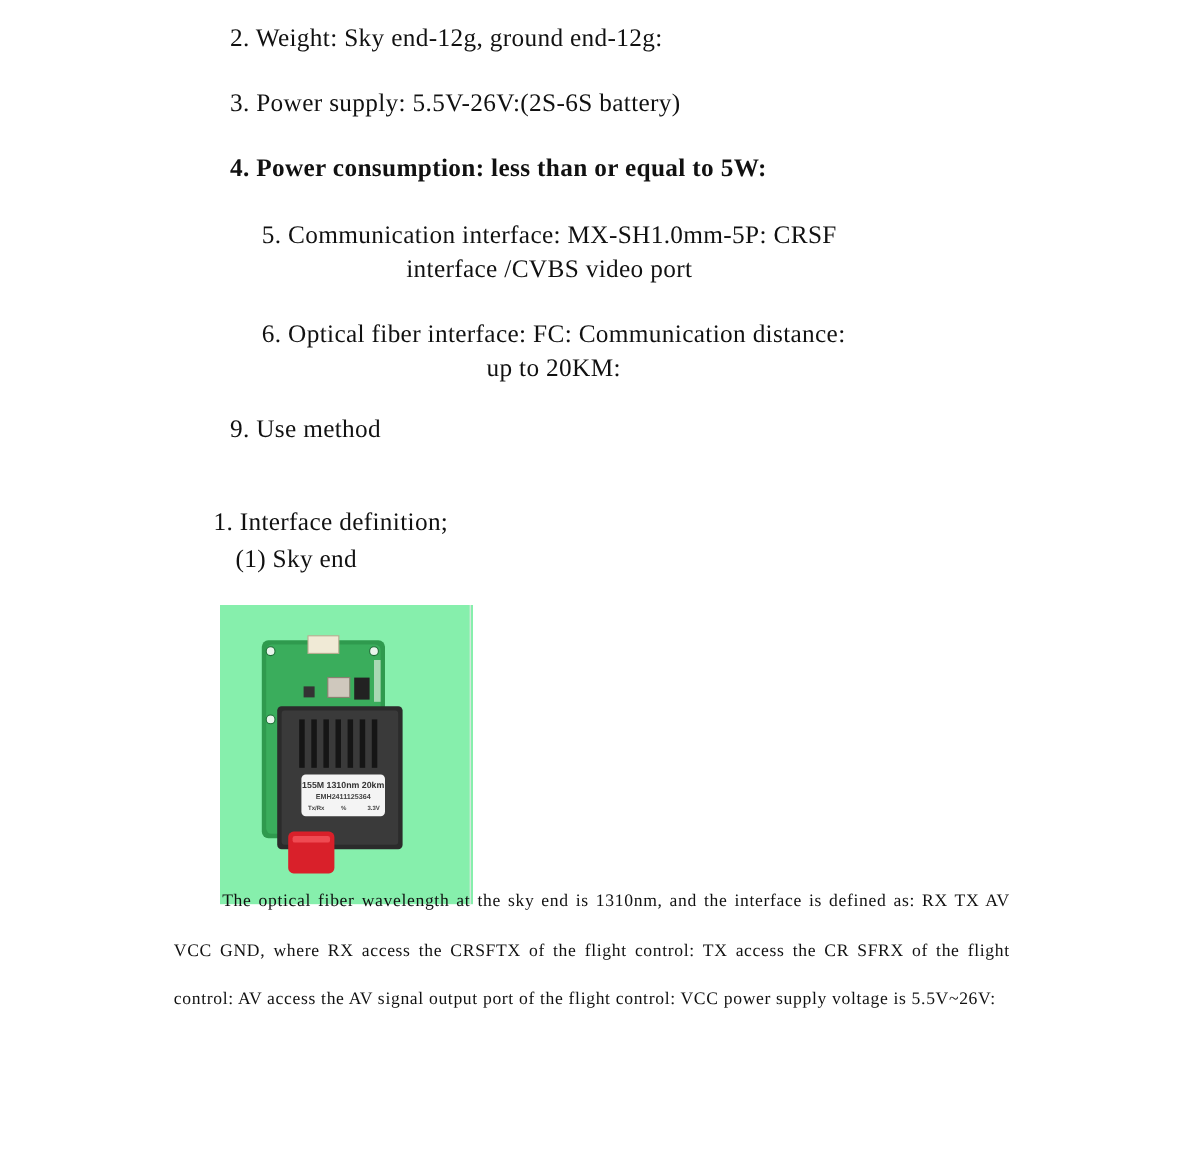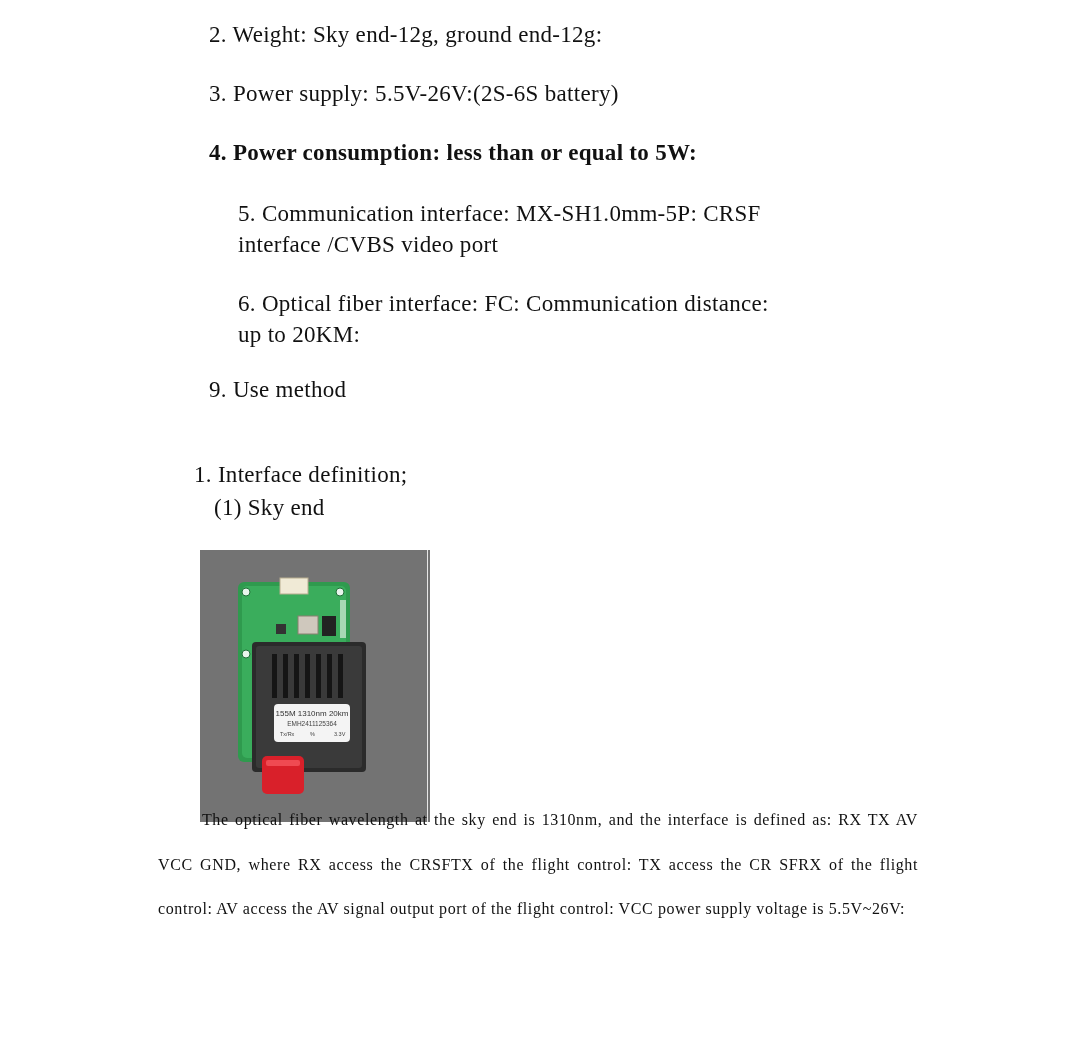--- a/index.html
+++ b/index.html
@@ -1,20 +1,20 @@
 <!DOCTYPE html>
 <html><head>
 <meta charset="utf-8">
 <style>
   html, body { margin:0; padding:0; background:#ffffff; }
   body { width:1072px; height:1057px; position:relative; overflow:hidden;
          font-family:"Liberation Serif","DejaVu Serif",serif; color:#111; }
-  .line { position:absolute; font-size:23px; white-space:nowrap; letter-spacing:0.3px; }
+  .line { position:absolute; font-size:23px; white-space:nowrap; letter-spacing:0.3px;text-align:center; }
   .line .wrap { display:block; line-height:31px;margin-left:29px; }
-  .photo { position:absolute; left:200px; top:550px; width:230px; height:272px; background:#737373; }
+  .photo { position:absolute; left:200px; top:550px; width:230px; height:272px; background:#86efac;font-weight:bold; }
   .photo .vline { position:absolute; right:2px; top:0; width:1px; height:272px; background:#e6e6e6; }
   .para { position:absolute; left:158px; top:798px; width:760px; font-size:16px; line-height:44.5px; letter-spacing:0.6px; text-align:justify; }
   .para p { margin:0; text-indent:44px; }
 </style>
 </head>
 <body>
 
 <div class="line" style="left:209px;top:22px;">2. Weight: Sky end-12g, ground end-12g:</div>
 <div class="line" style="left:209px;top:81px;">3. Power supply: 5.5V-26V:(2S-6S battery)</div>
 <div class="line" style="left:209px;top:140px;font-weight:bold;">4. Power consumption: less than or equal to 5W:</div>

